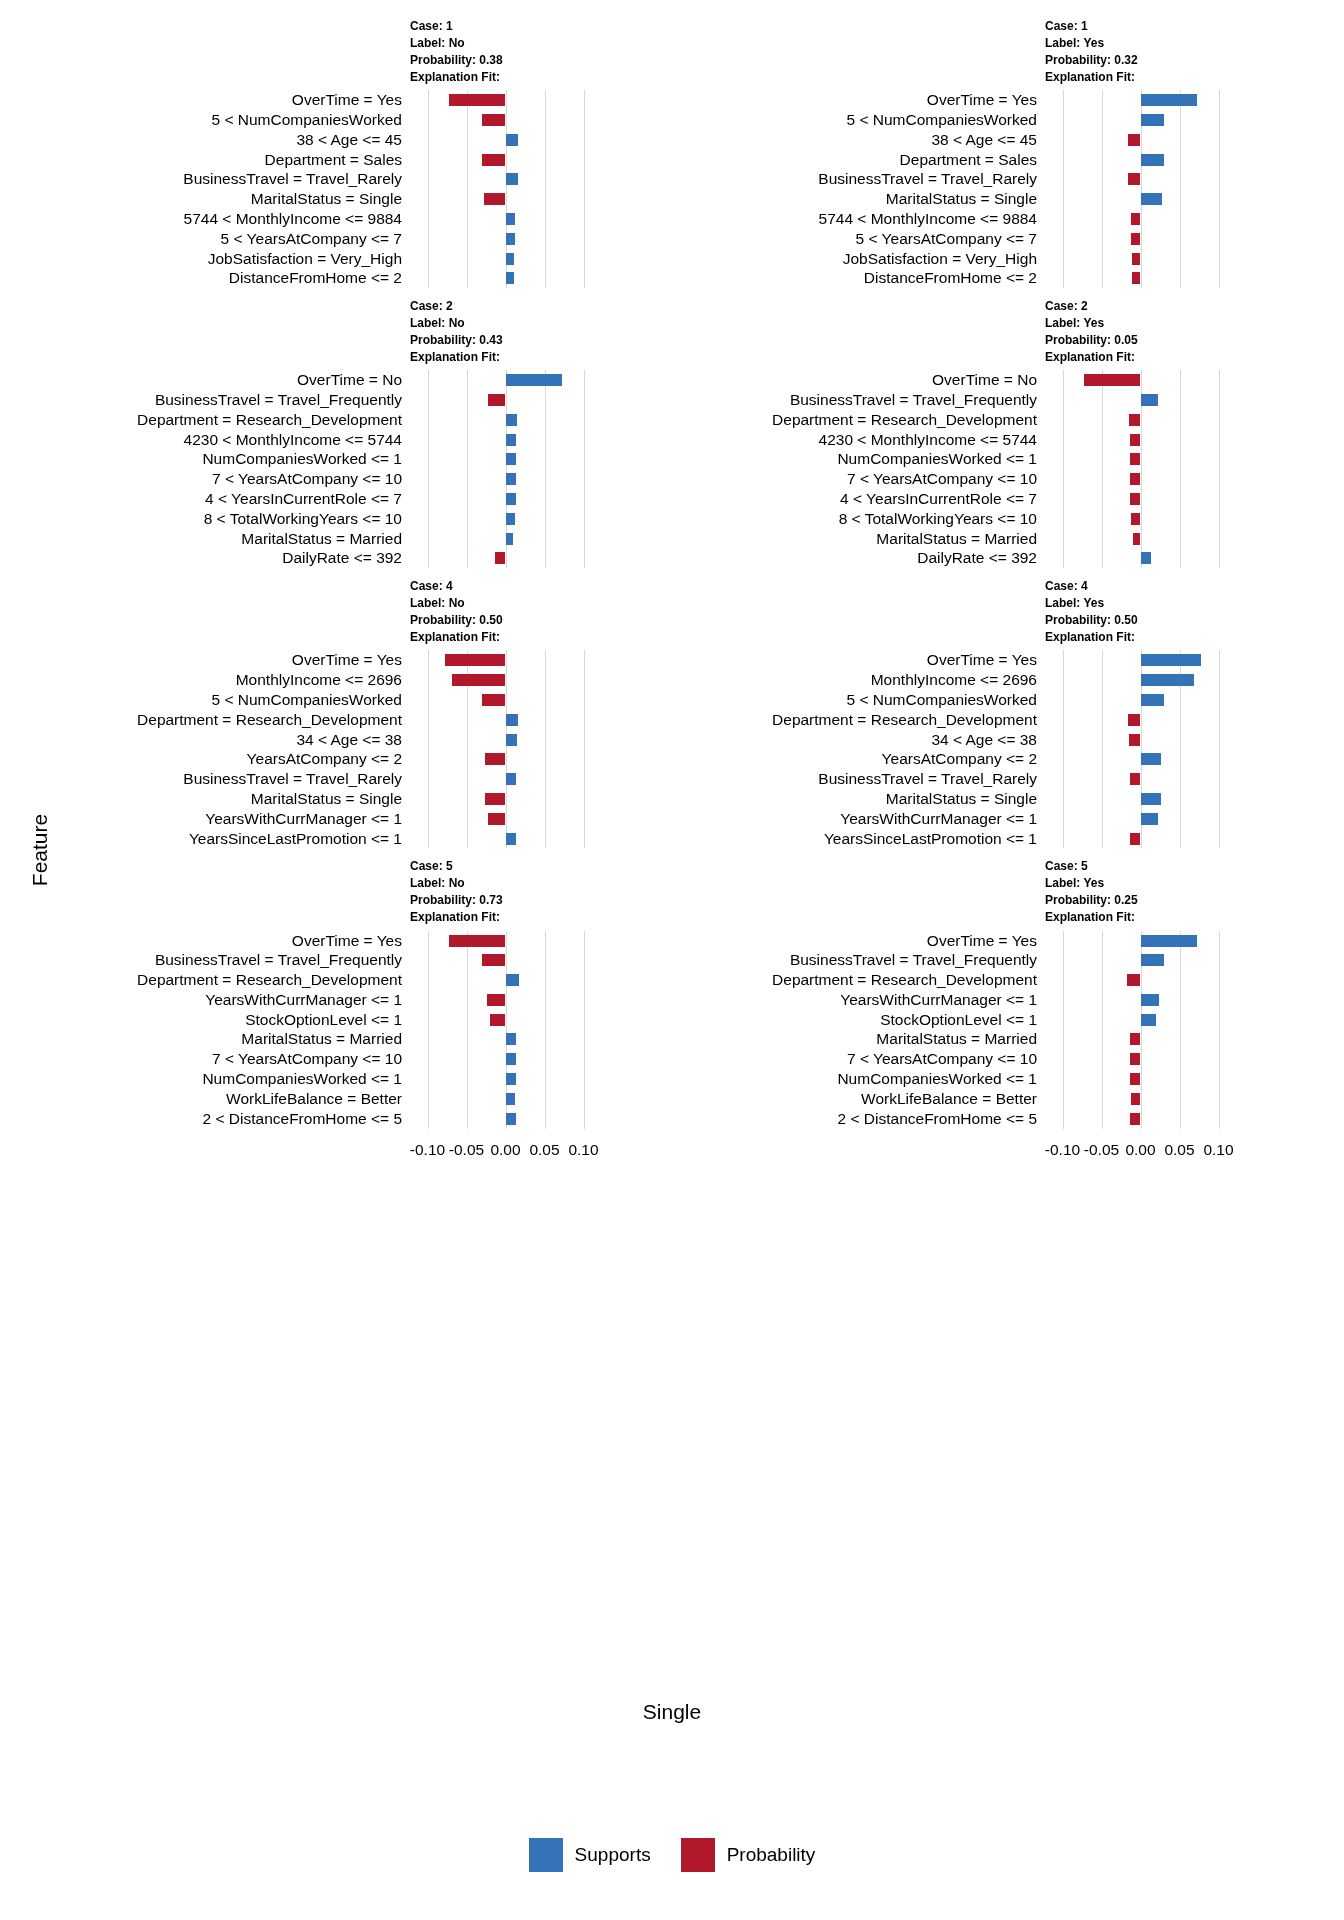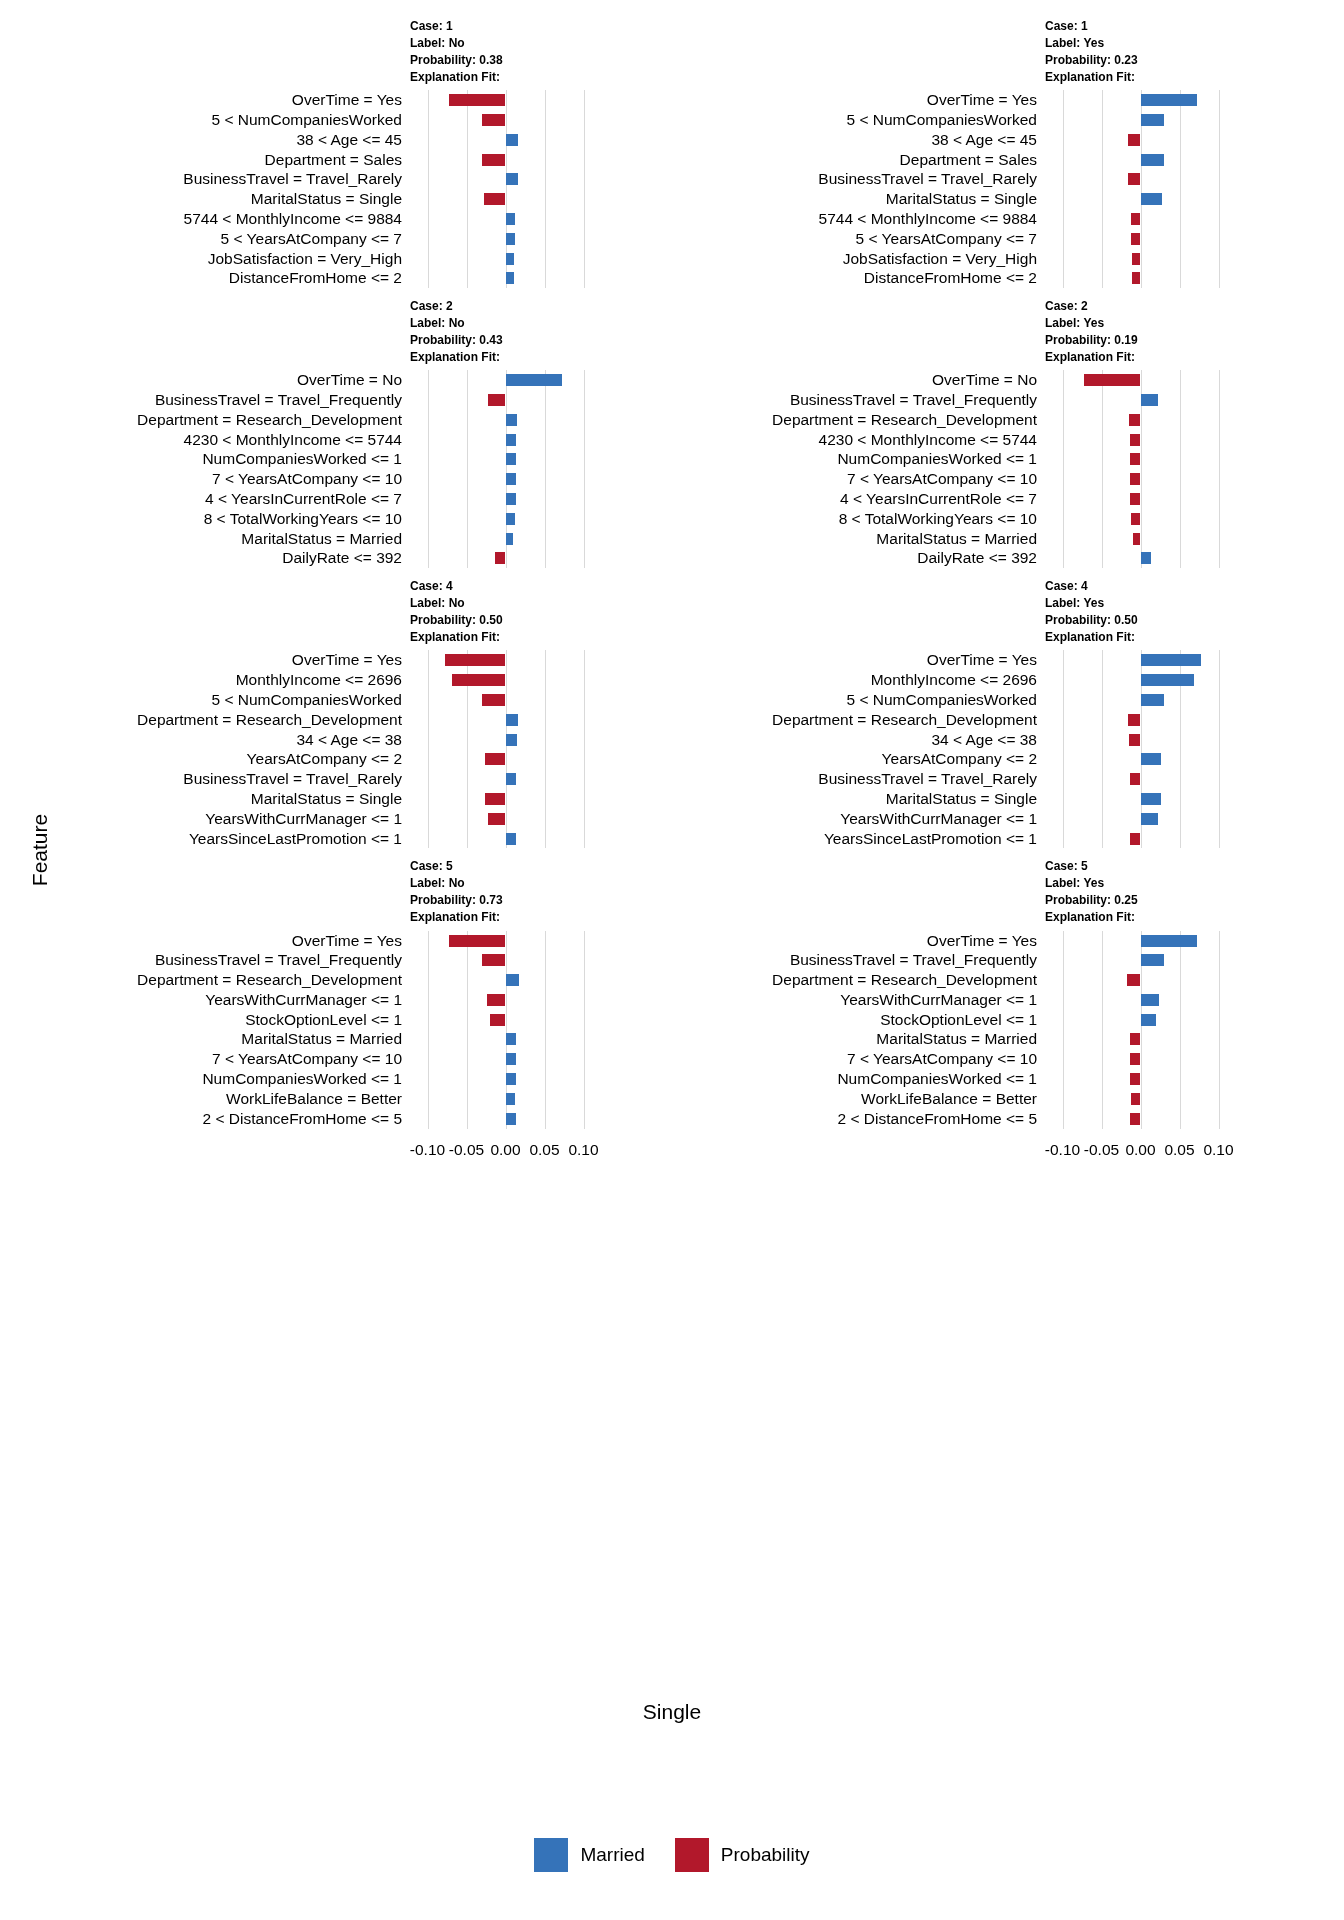--- a/index.html
+++ b/index.html
@@ -231,21 +231,21 @@
                 <div class="bar supports" style="left: 97.5px; width: 8.58px;"></div>
               </div>
             </div>
           </div>
         </div>
       </div>
       <div class="panel">
         <div class="panel-header">
           <div>Case: 1</div>
           <div>Label: Yes</div>
-          <div>Probability: 0.23</div>
+          <div>Probability: 0.32</div>
           <div>Explanation Fit:</div>
         </div>
         <div class="panel-body">
           <div class="labels">
             <div>OverTime = Yes</div>
             <div>5 &lt; NumCompaniesWorked</div>
             <div>38 &lt; Age &lt;= 45</div>
             <div>Department = Sales</div>
             <div>BusinessTravel = Travel_Rarely</div>
             <div>MaritalStatus = Single</div>
@@ -355,21 +355,21 @@
                 <div class="bar contradicts" style="left: 87.36px; width: 10.14px;"></div>
               </div>
             </div>
           </div>
         </div>
       </div>
       <div class="panel">
         <div class="panel-header">
           <div>Case: 2</div>
           <div>Label: Yes</div>
-          <div>Probability: 0.19</div>
+          <div>Probability: 0.05</div>
           <div>Explanation Fit:</div>
         </div>
         <div class="panel-body">
           <div class="labels">
             <div>OverTime = No</div>
             <div>BusinessTravel = Travel_Frequently</div>
             <div>Department = Research_Development</div>
             <div>4230 &lt; MonthlyIncome &lt;= 5744</div>
             <div>NumCompaniesWorked &lt;= 1</div>
             <div>7 &lt; YearsAtCompany &lt;= 10</div>
@@ -692,19 +692,19 @@
     </div>
   </div>
 
 <div id="x-axis-title">
   <span>Single</span>
 </div>
 
 <div id="legend">
     <div class="legend-item">
       <div class="legend-swatch" style="background: rgb(53, 115, 185);"></div>
-      <div class="legend-label">Married</div>
+      <div class="legend-label">Supports</div>
     </div>
     <div class="legend-item">
       <div class="legend-swatch" style="background: rgb(178, 24, 43);"></div>
       <div class="legend-label">Probability</div>
     </div>
   </div>
 
 </body></html>

